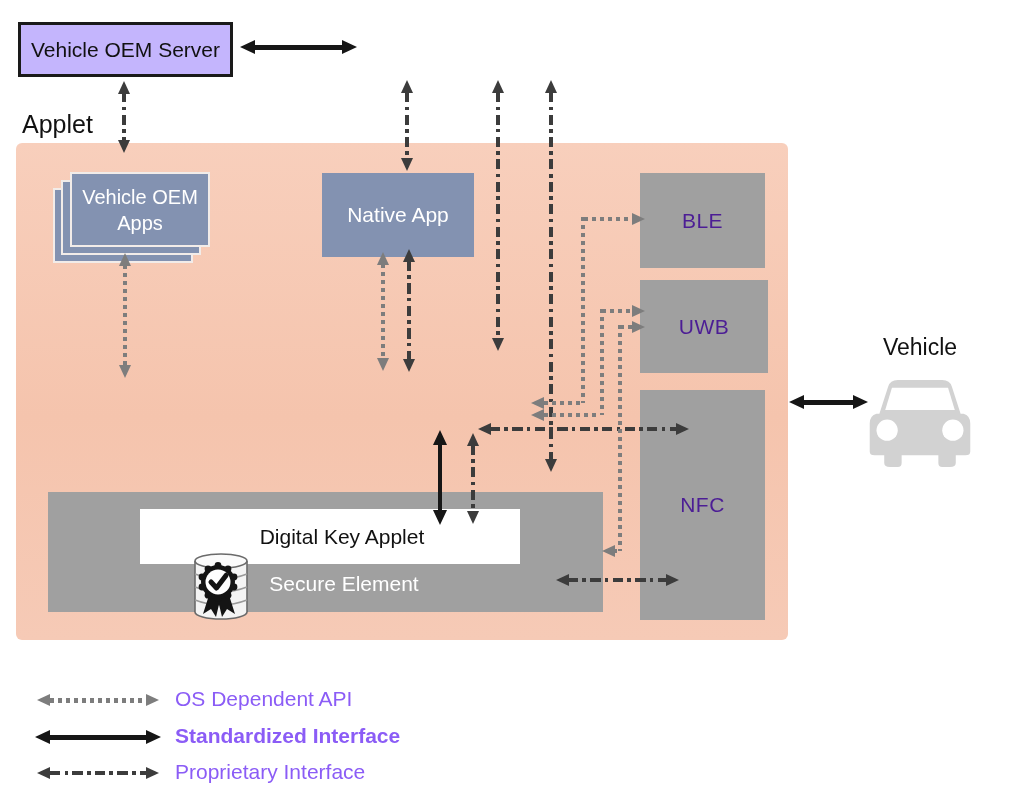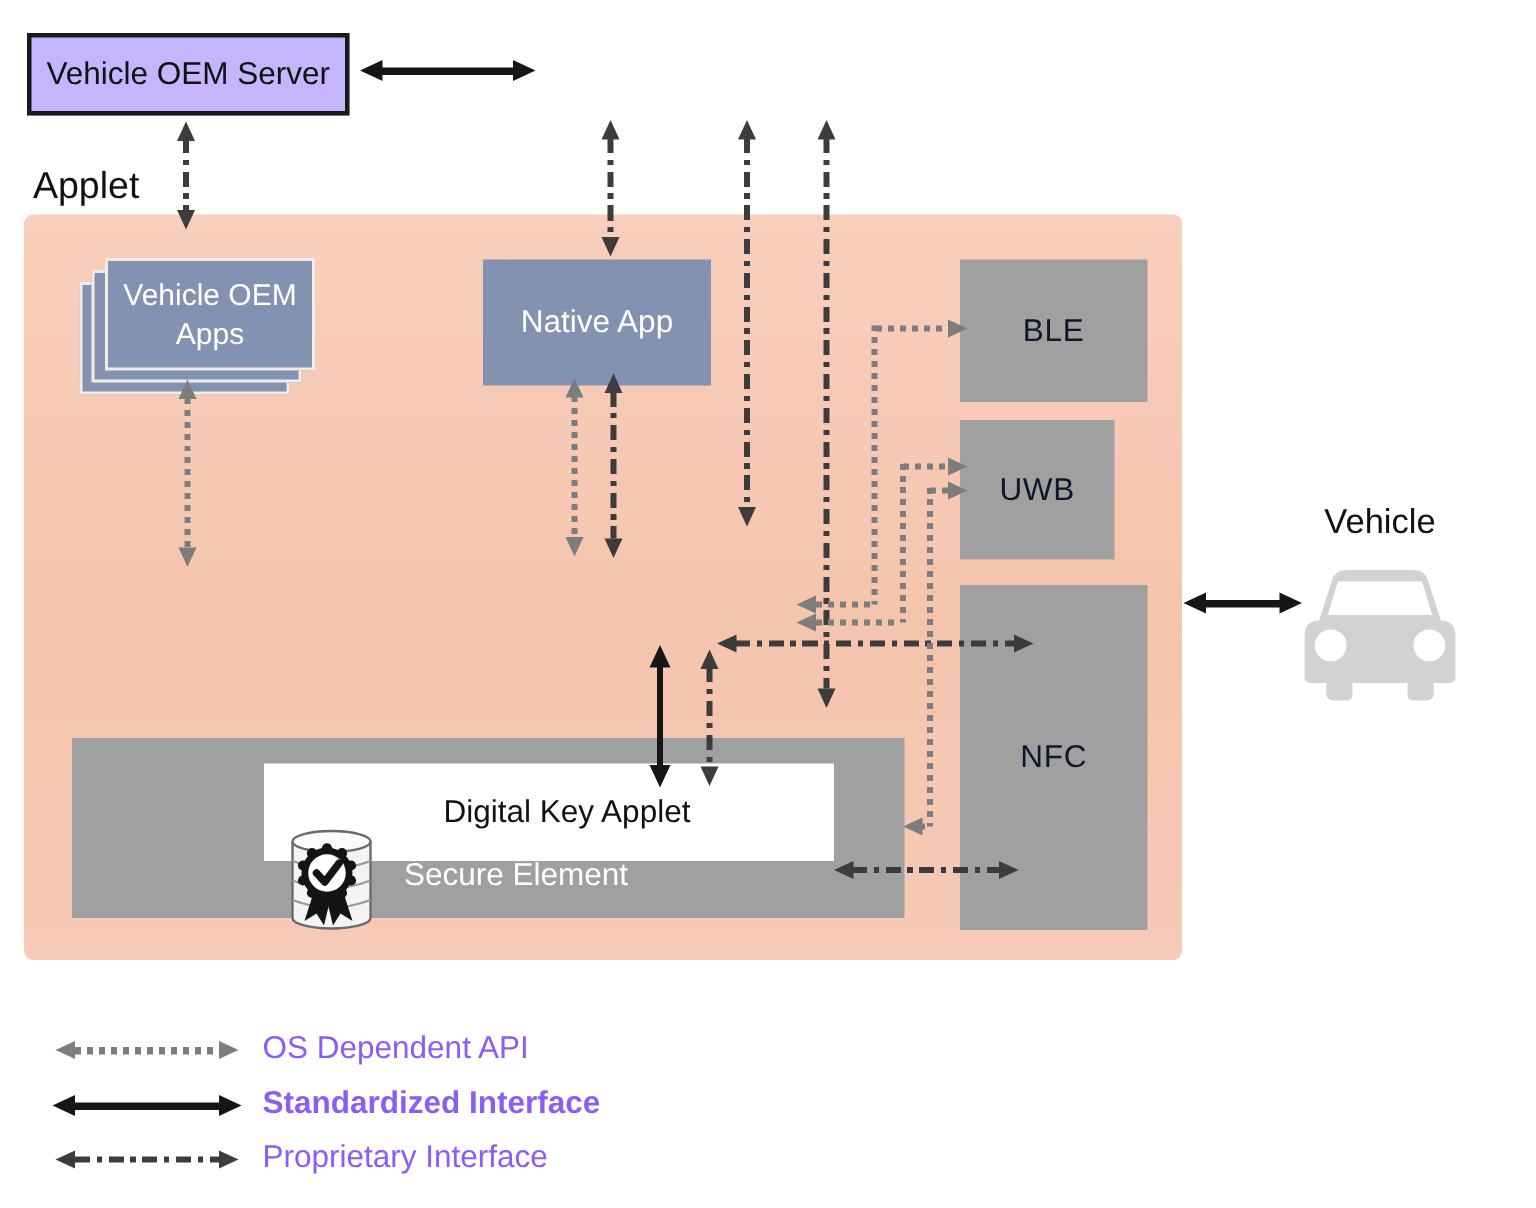--- a/index.html
+++ b/index.html
@@ -8,21 +8,21 @@
     --ab:#161616;   
     --blue:#8392b1;
     --gray:#a0a0a0;
   }
   html,body{margin:0;padding:0;background:#ffffff;}
   #canvas{position:relative;width:1024px;height:805px;background:#fff;overflow:hidden;
           font-family:"Liberation Sans", sans-serif;color:#111;}
   .box{position:absolute;box-sizing:border-box;display:flex;align-items:center;justify-content:center;text-align:center;}
   .server{background:#c4b5fd;border:3px solid #1a1a1a;font-size:21px;color:#111;z-index:2;}
   .bluebox{background:var(--blue);color:#fff;font-size:21px;z-index:1;}
-  .graybox{background:var(--gray);color:#0f172a;font-size:21px;letter-spacing:.5px;z-index:1;}
+  .graybox{background:var(--gray);color:#4c1d95;font-size:21px;letter-spacing:.5px;z-index:1;}
   .whitebox{background:#fff;color:#111;font-size:21px;z-index:2;}
   .plain{position:absolute;font-size:21px;color:#111;}
   .seg{position:absolute;z-index:3;}
   .dotV{width:4px;background-image:repeating-linear-gradient(180deg,var(--ag) 0 4px,transparent 4px 8px);}
   .dotH{height:4px;background-image:repeating-linear-gradient(90deg,var(--ag) 0 4px,transparent 4px 8px);}
   .ddV{width:3.5px;background-image:repeating-linear-gradient(180deg,var(--ad) 0 10px,transparent 10px 14.5px,var(--ad) 14.5px 18px,transparent 18px 22.5px);}
   .ddH{height:3.5px;background-image:repeating-linear-gradient(90deg,var(--ad) 0 10px,transparent 10px 14.5px,var(--ad) 14.5px 18px,transparent 18px 22.5px);}
   .solV{width:4.5px;background:var(--ab);}
   .solH{height:4.5px;background:var(--ab);}
   .ah{position:absolute;width:0;height:0;color:var(--ad);z-index:3;}
@@ -67,21 +67,21 @@
       <span>Vehicle OEM Apps</span>
     </div>
   </div>
 
   <div class="box bluebox" style="left:322px;top:173px;width:152px;height:84px;">
     <span>Native App</span>
   </div>
 
 
   <div class="box graybox" style="left:48px;top:492px;width:555px;height:120px;"></div>
-  <div class="box whitebox" style="left:140px;top:509px;width:380px;height:65px;padding-left:24px;margin-left:36px;">
+  <div class="box whitebox" style="left:140px;top:509px;width:380px;height:55px;padding-left:24px;">
     <span>Digital Key Applet</span>
   </div>
   <div class="plain" style="left:244px;top:572px;width:200px;text-align:center;color:#fff;z-index:2;">Secure Element</div>
 
   <svg style="position:absolute;left:190px;top:552px;z-index:4;" width="62" height="68" viewBox="0 0 62 68">
     <ellipse cx="31" cy="60" rx="26" ry="7" fill="#f4f4f4" stroke="#6a6a6a" stroke-width="1.6"></ellipse>
     <rect x="5" y="9" width="52" height="51" fill="#f4f4f4"></rect>
     <line x1="5" y1="9" x2="5" y2="60" stroke="#6a6a6a" stroke-width="1.6"></line>
     <line x1="57" y1="9" x2="57" y2="60" stroke="#6a6a6a" stroke-width="1.6"></line>
     <path d="M5,22 Q31,32 57,22" fill="none" stroke="#9a9a9a" stroke-width="1.6"></path>
@@ -103,21 +103,21 @@
       <circle cx="12" cy="25" r="3.4" fill="#141414"></circle>
         <circle cx="18" cy="16.8" r="3.4" fill="#141414"></circle>
       <circle cx="28" cy="30" r="12.5" fill="#fff"></circle>
       <path d="M21,30 L26.5,36 L36,23.5" fill="none" stroke="#141414" stroke-width="5" stroke-linecap="round" stroke-linejoin="round"></path>
     </g>
   </svg>
 
   <div class="box graybox" style="left:640px;top:173px;width:125px;height:95px;">
     <span>BLE</span>
   </div>
-  <div class="box graybox" style="left:640px;top:280px;width:103px;height:93px;">
+  <div class="box graybox" style="left:640px;top:280px;width:128px;height:93px;">
     <span>UWB</span>
   </div>
   <div class="box graybox" style="left:640px;top:390px;width:125px;height:230px;">
     <span>NFC</span>
   </div>
 
   <div>
     <div class="seg ddV" style="left:122.3px;top:92px;height:50px;"></div>
     <div class="ah up" style="left:117.5px;top:81px;"></div>
     <div class="ah down" style="left:117.5px;top:140px;"></div>

